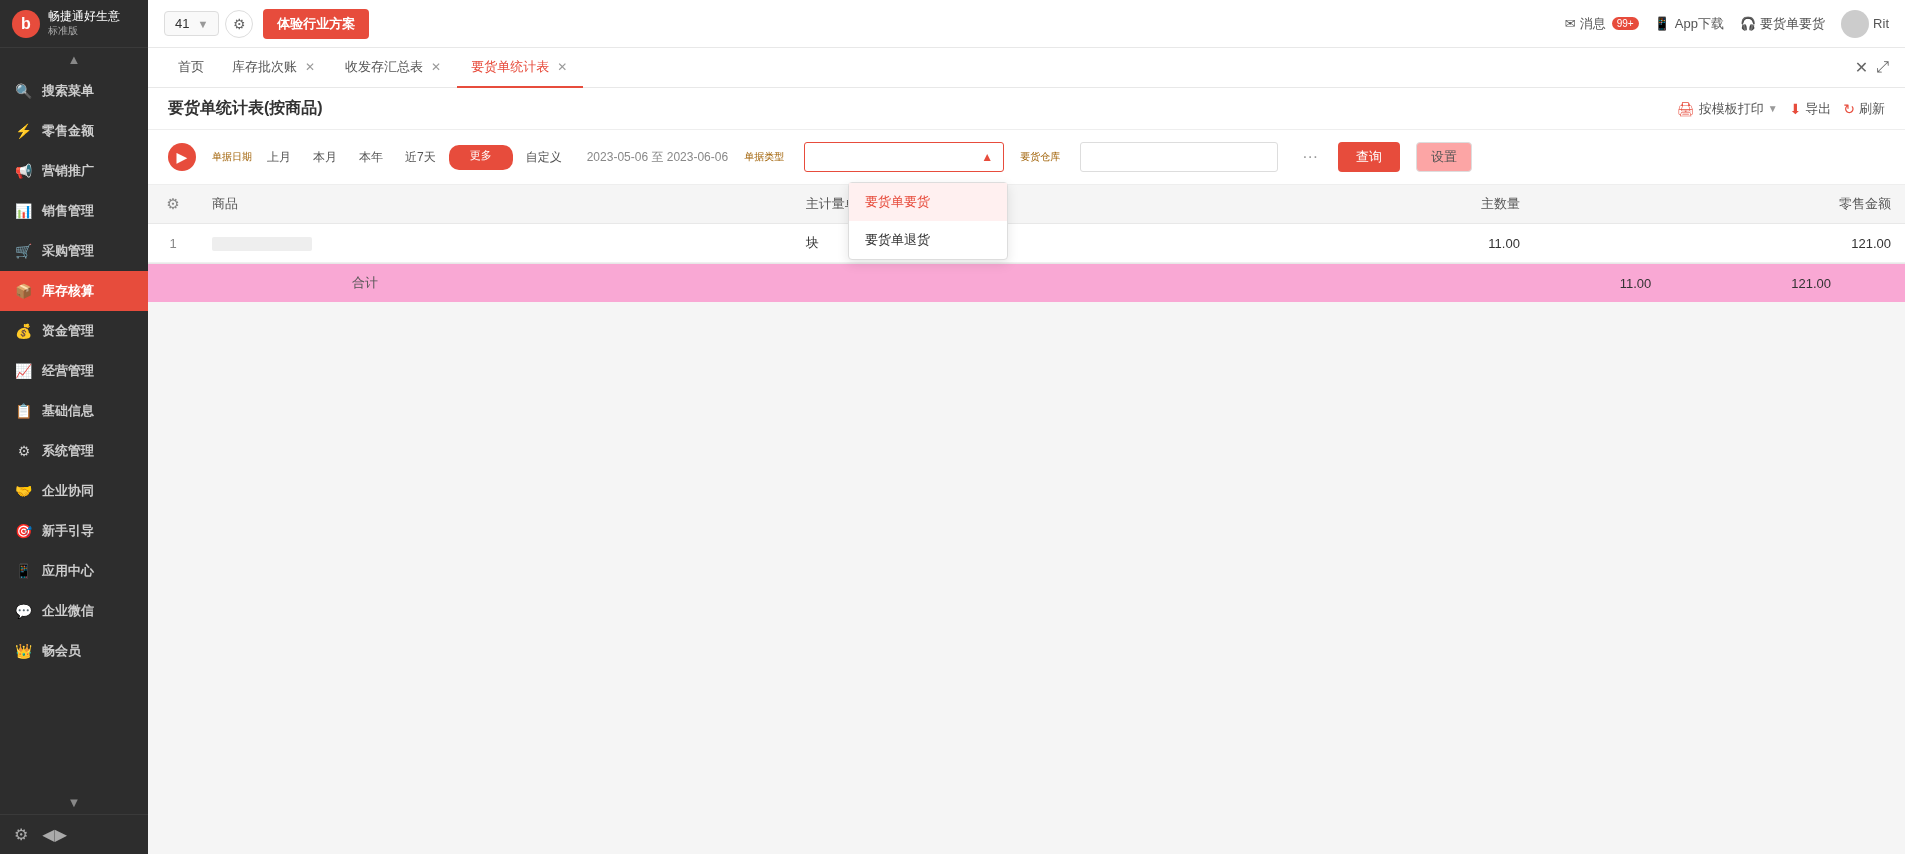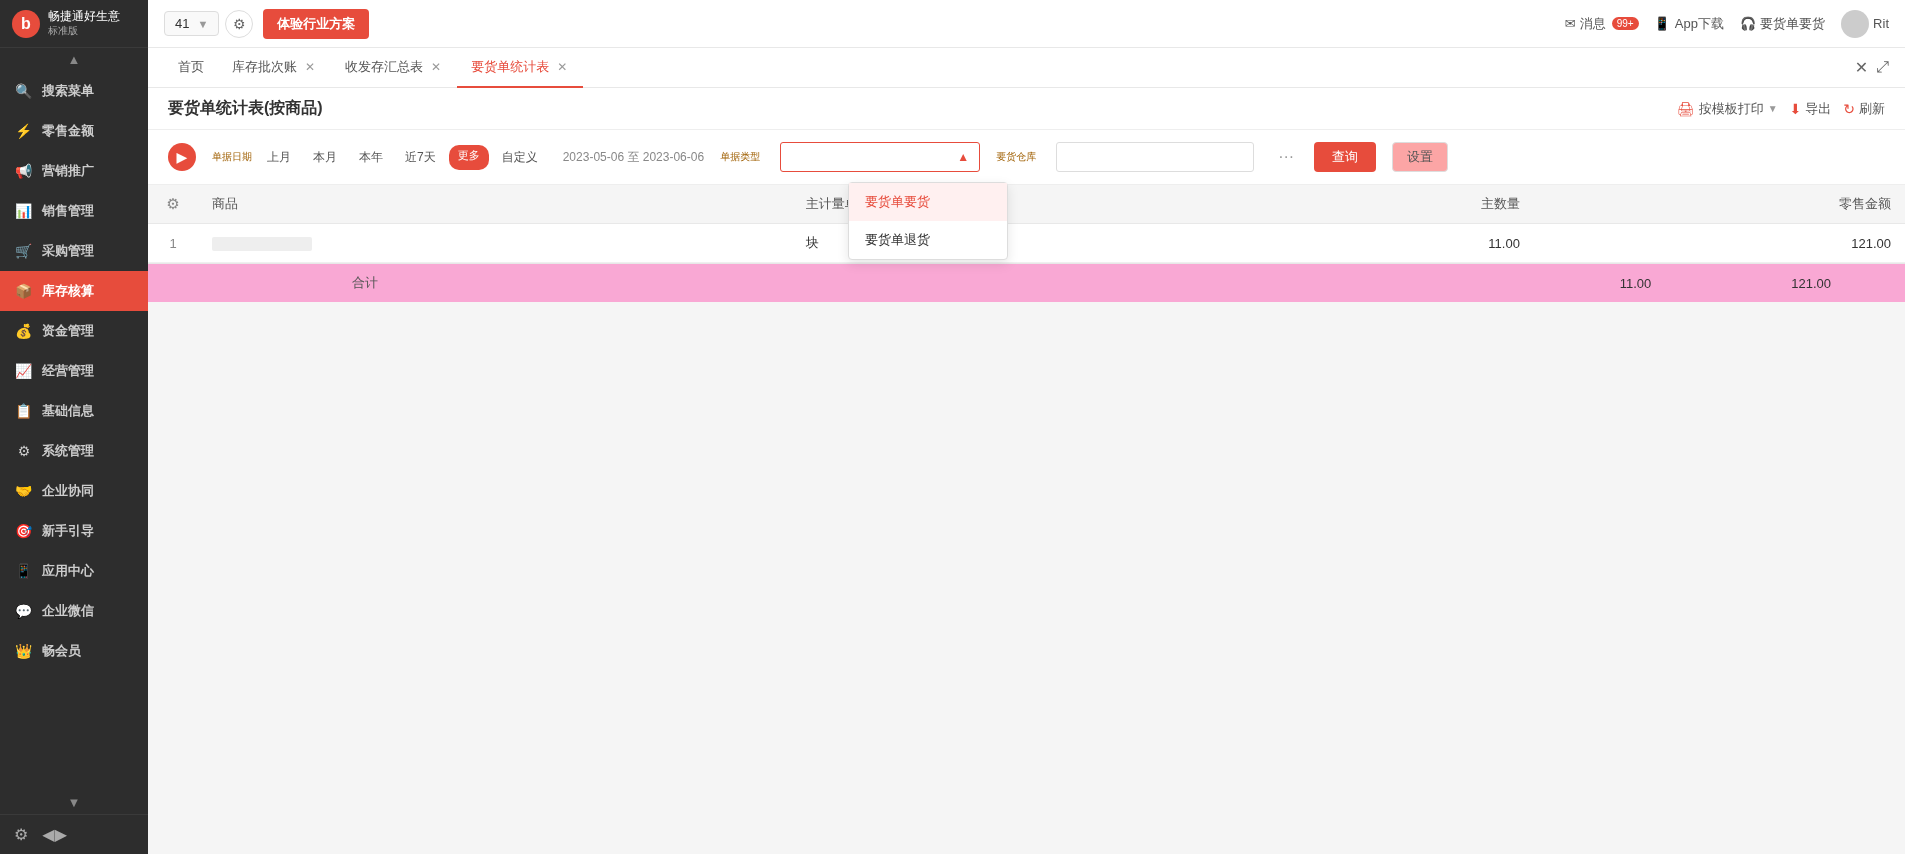--- a/index.html
+++ b/index.html
@@ -289,21 +289,21 @@
       border-radius: 3px;
       font-size: 12px;
       cursor: pointer;
       color: #555;
       border: 1px solid transparent;
     }
     .date-shortcut.recent {
       background: #e74c3c;
       color: white;
       border-radius: 10px;
-      padding: 2px 8px;
+      padding: 2px 20px;
       font-size: 11px;
     }
     .date-shortcut.custom {
       color: #555;
     }
     .date-range {
       color: #888;
       font-size: 12px;
     }
     .filter-input-group {

